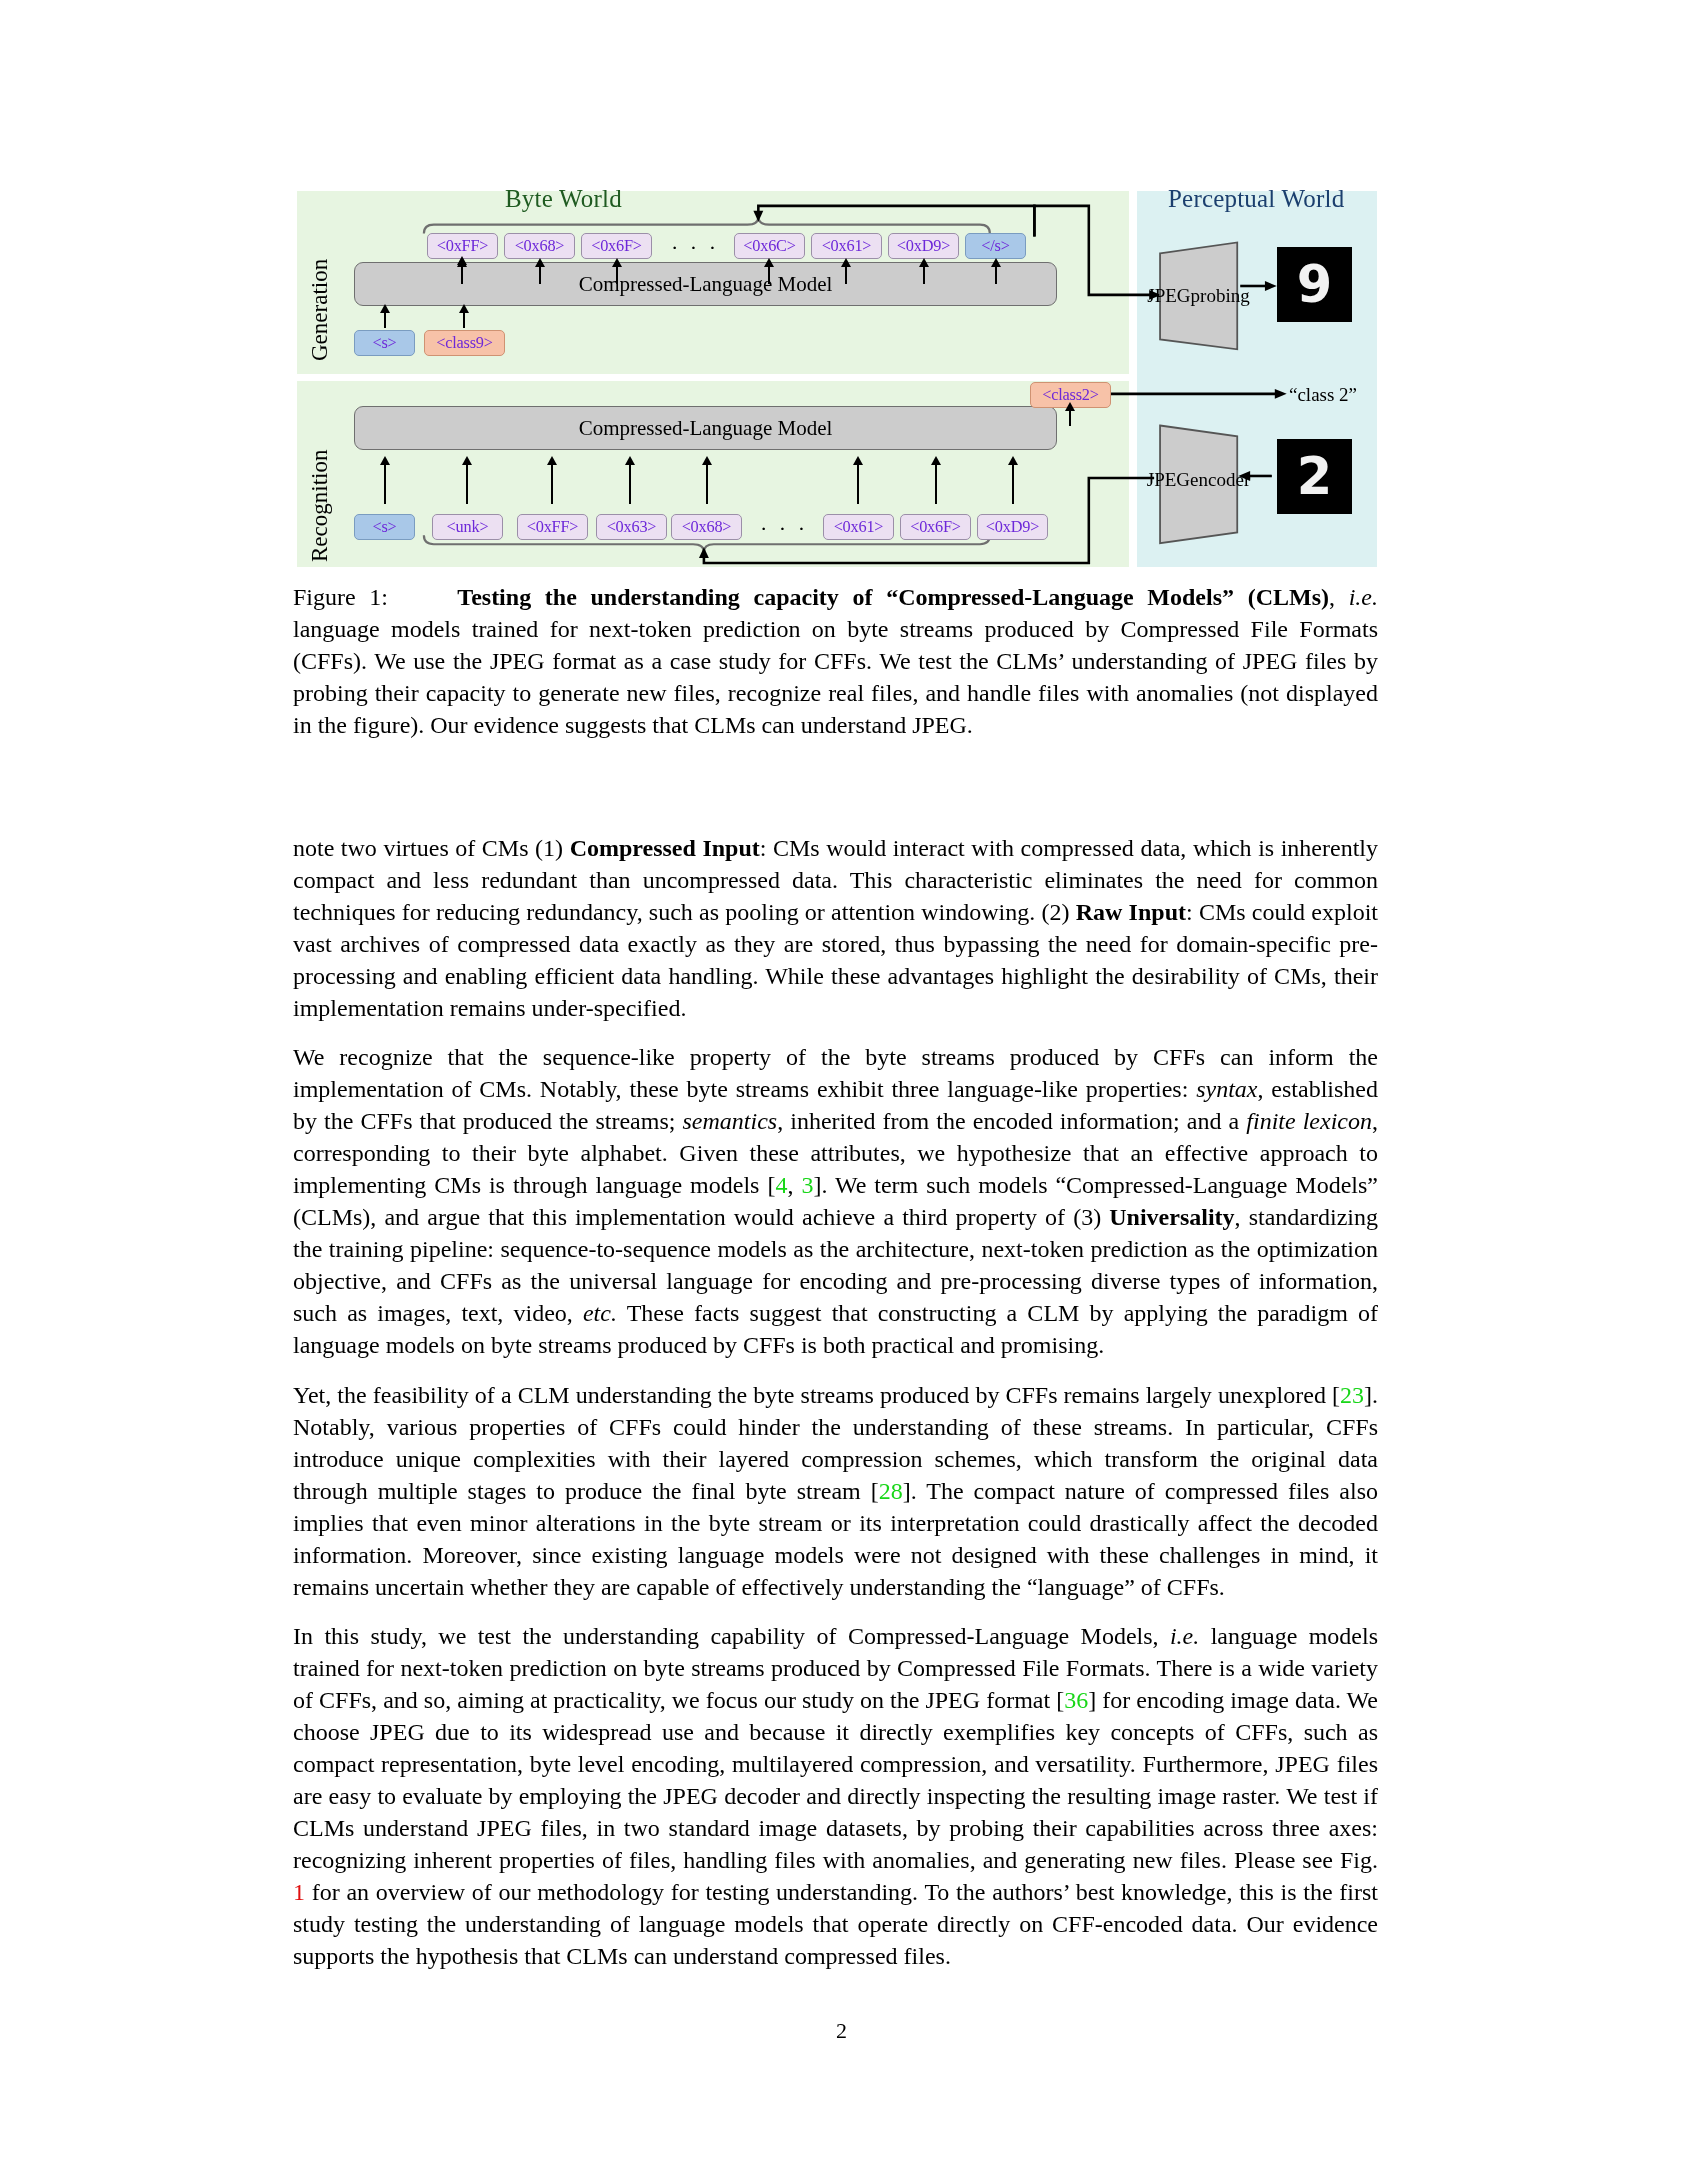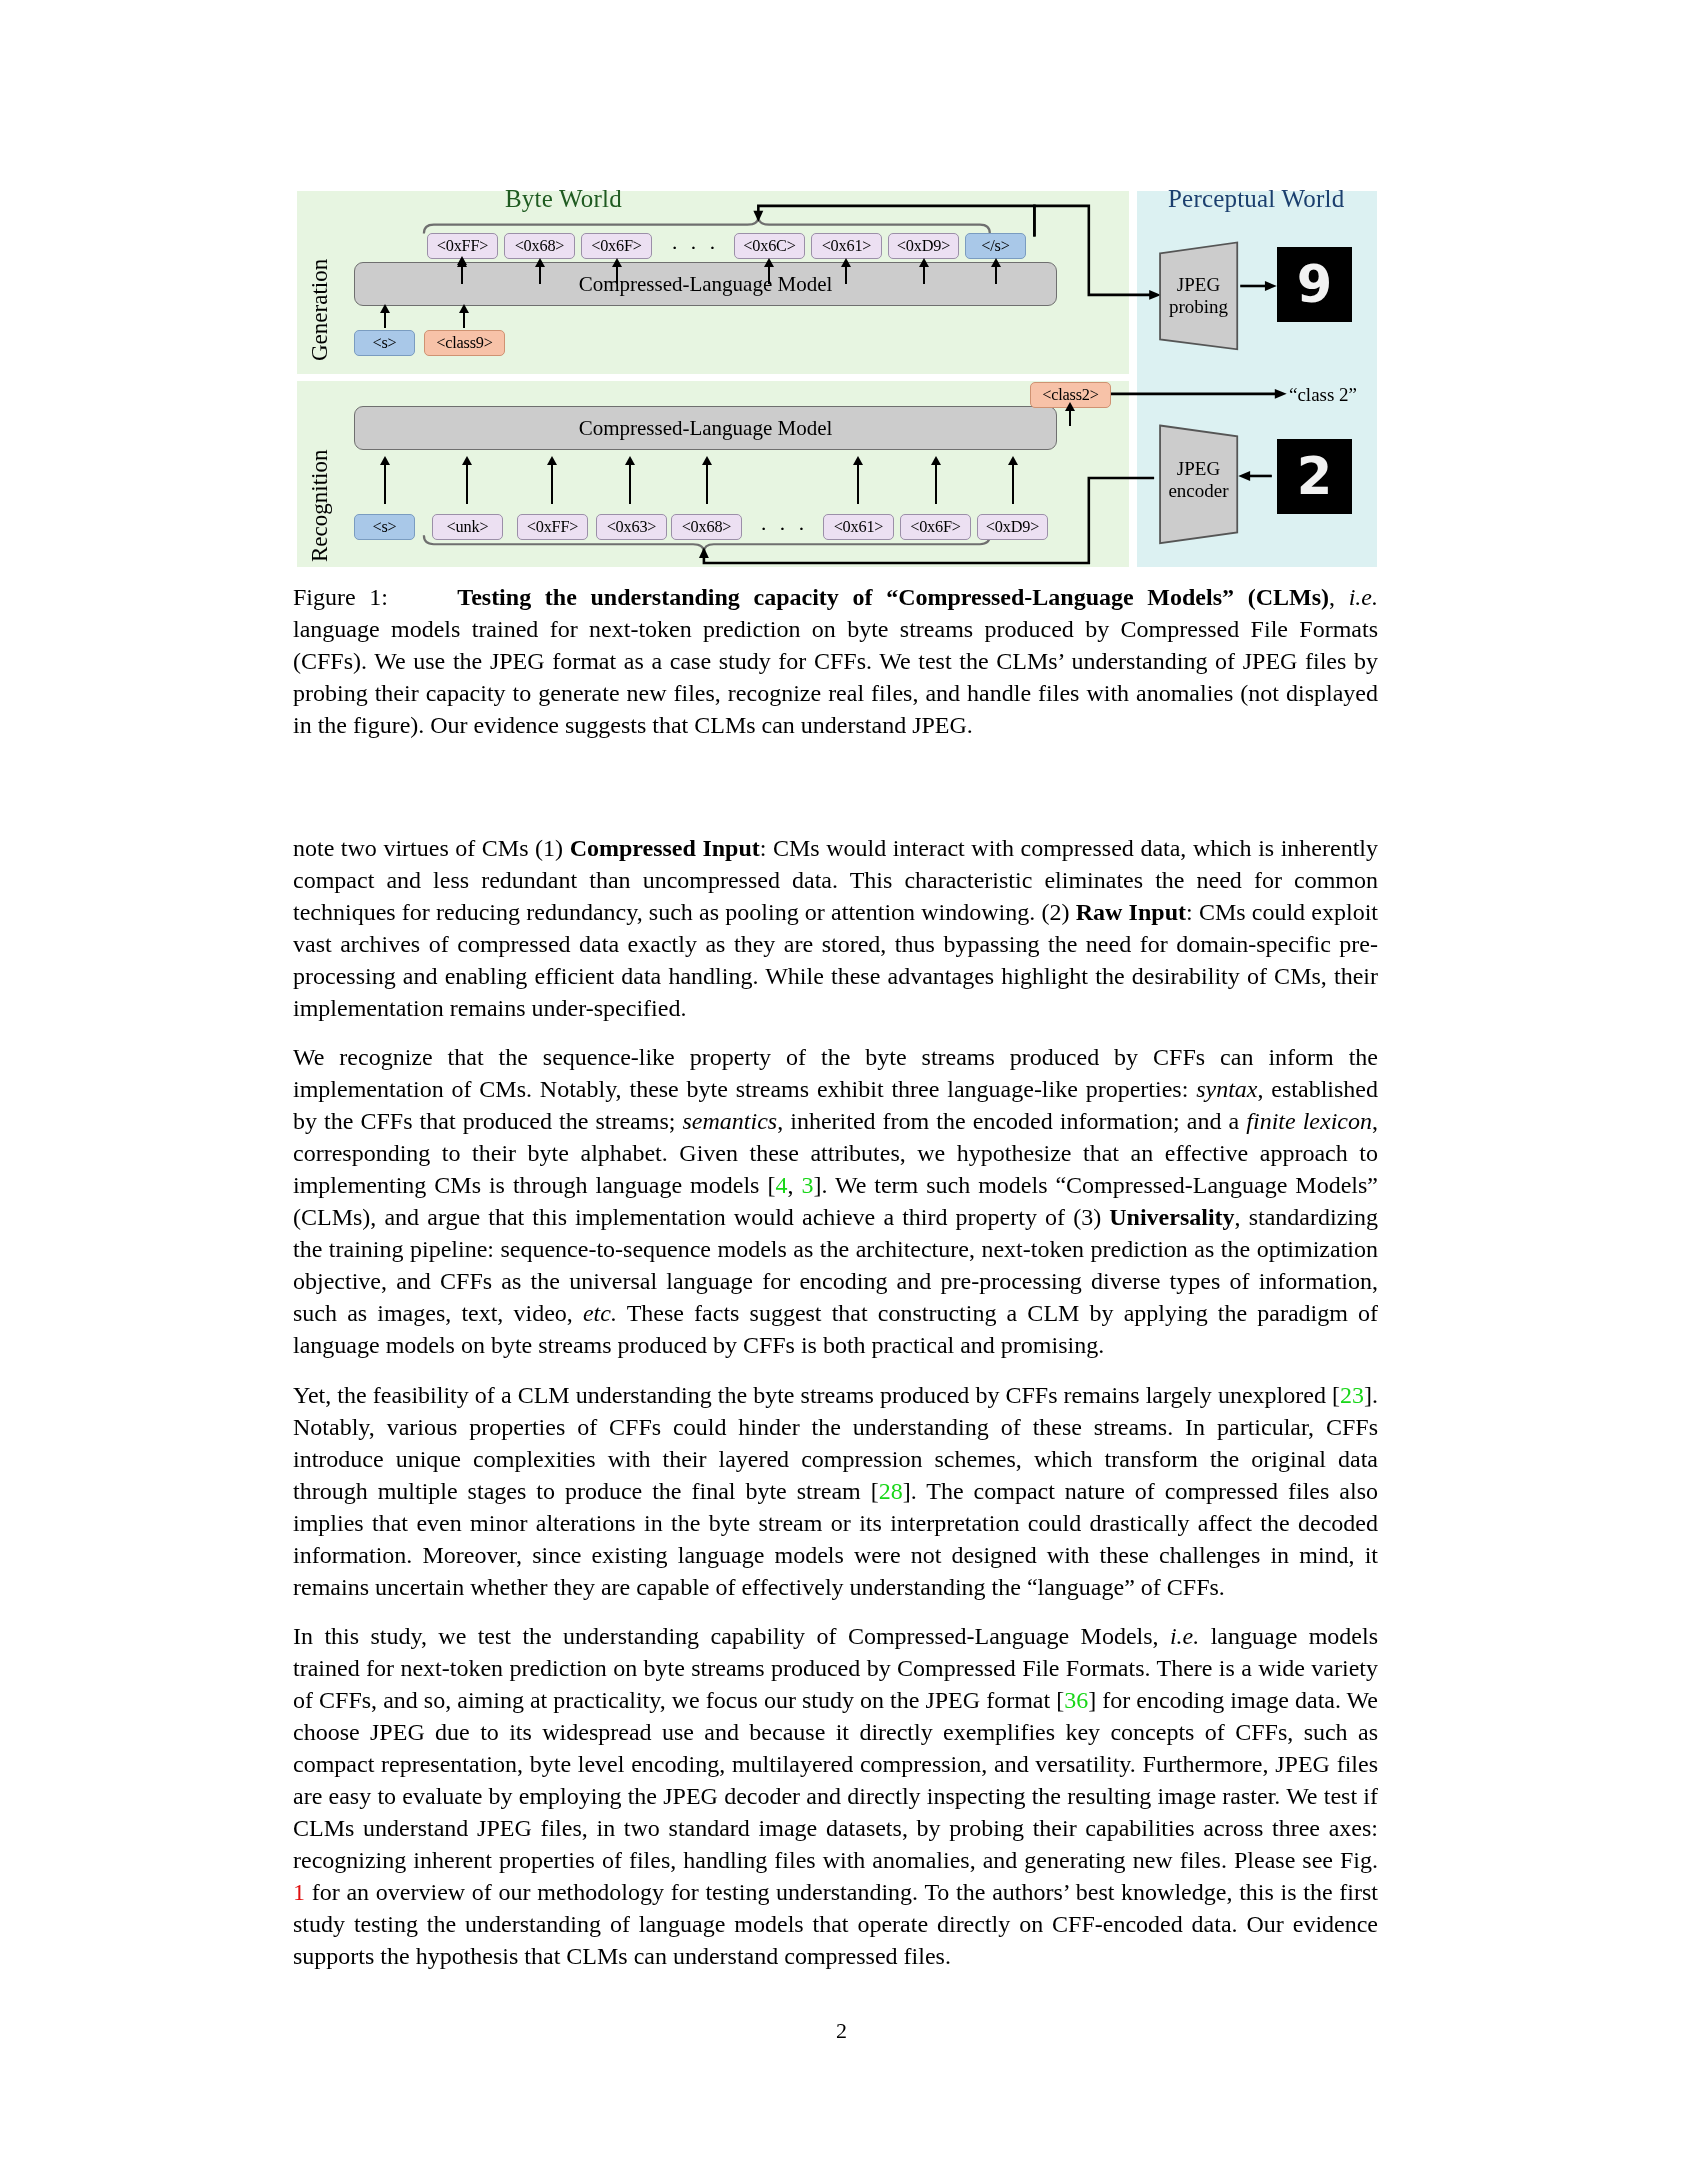--- a/index.html
+++ b/index.html
@@ -97,21 +97,21 @@
     position: absolute;
     height: 26px;
     box-sizing: border-box;
     border-radius: 5px;
     border: 1.1px solid #9b8fa8;
     background: #ece0f2;
     display: flex;
     align-items: center;
     justify-content: center;
     font-size: 16.3px;
-    color: #000000;
+    color: #6d28d9;
     white-space: nowrap;
     letter-spacing: -0.2px;
   }
   .tok.blue   { background: #a9c8e8; border-color: #7a9cc0; }
   .tok.orange { background: #f7c2a8; border-color: #cf9272; }
 
   .dots {
     position: absolute;
     font-size: 22px;
     letter-spacing: 3px;
@@ -132,21 +132,21 @@
     border-right: 5.4px solid transparent;
     border-bottom: 9px solid #000;
   }
 
   .trap {
     position: absolute;
     background: #cccccc;
     border: 1.6px solid #555;
     box-sizing: border-box;
     display: flex;
-    flex-direction: column;
+    flex-direction: row;
     align-items: center;
     justify-content: center;
     font-size: 19px;
     line-height: 1.12;
     color: #000;
   }
 
   .mnist {
     position: absolute;
     background: #000;

